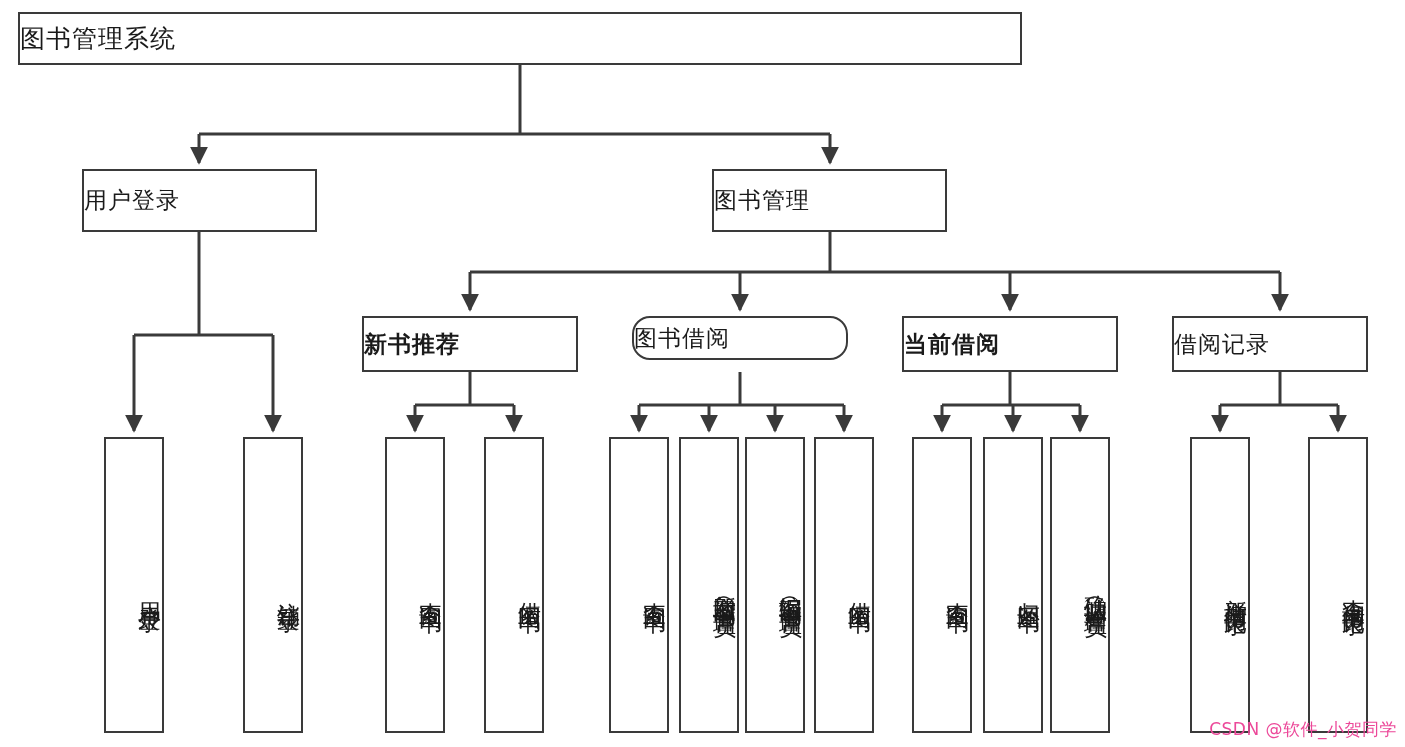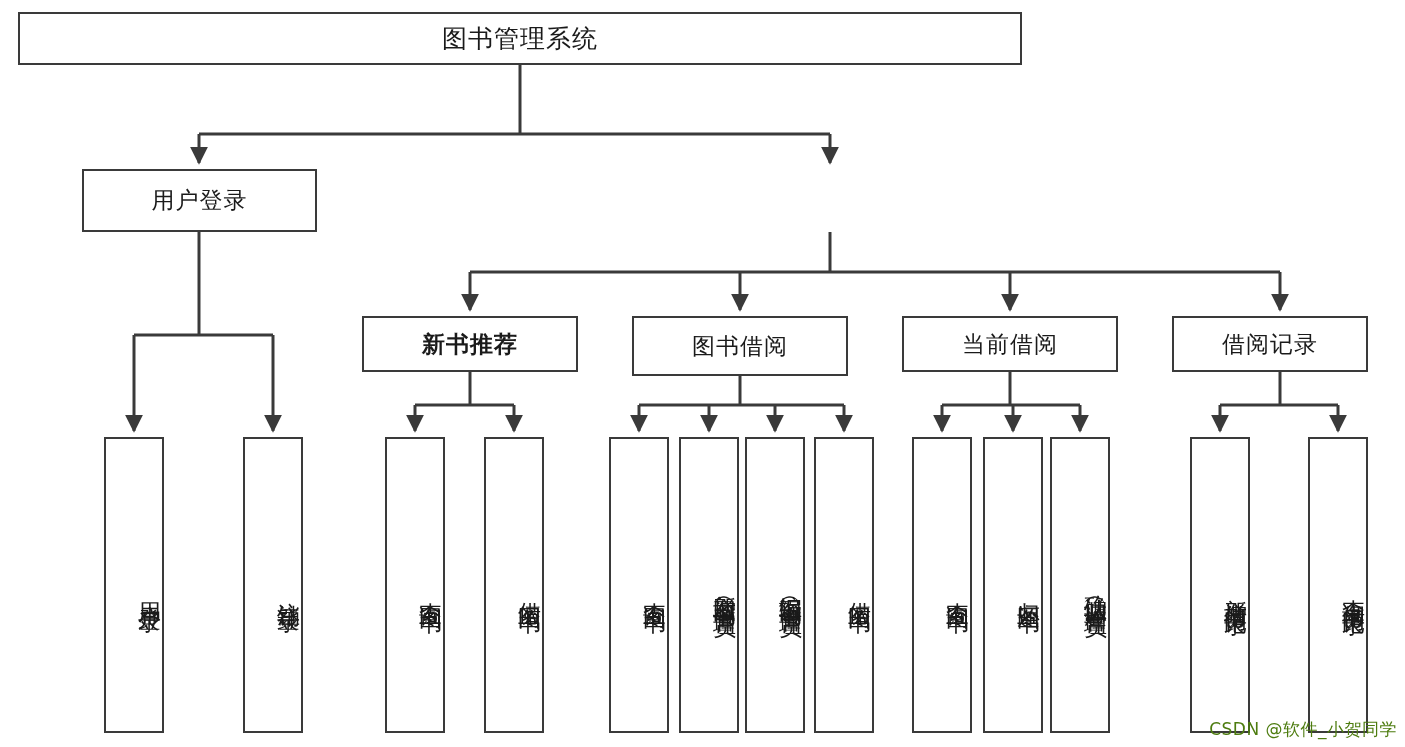--- a/index.html
+++ b/index.html
@@ -25,21 +25,20 @@
     height: 747px;
     pointer-events: none;
   }
   .node {
     position: absolute;
     box-sizing: border-box;
     border: 2px solid #3a3a3a;
     background: #ffffff;
     display: flex;
     align-items: center;
-    justify-content: center;
     color: #1a1a1a;
   }
   .node.horiz {
     font-size: 23px;
     letter-spacing: 1px;
   }
   .node.vert {
     writing-mode: vertical-rl;
     text-orientation: upright;
     font-size: 23px;
@@ -55,21 +54,21 @@
     white-space: nowrap;
   }
   .node.root {
     font-size: 25px;
   }
   .watermark {
     position: absolute;
     right: 8px;
     bottom: 6px;
     font-size: 17px;
-    color: #4d7c0f;
+    color: #ec4899;
     letter-spacing: 0.5px;
     white-space: nowrap;
   }
 </style>
 </head>
 <body>
 
 <div id="canvas">
 
   <svg class="wires" viewBox="0 0 1405 747" xmlns="http://www.w3.org/2000/svg">
@@ -122,28 +121,31 @@
     </g>
   </svg>
 
   <div class="node horiz root" style="left:18px; top:12px; width:1004px; height:53px;">
     <span>图书管理系统</span>
   </div>
 
   <div class="node horiz" style="left:82px; top:169px; width:235px; height:63px;">
     <span>用户登录</span>
   </div>
+  <div class="node horiz" style="left:712px; top:169px; width:235px; height:63px;">
+    <span>图书管理</span>
+  </div>
 
   <div class="node horiz" style="left:362px; top:316px; width:216px; height:56px;font-weight:bold;">
     <span>新书推荐</span>
   </div>
-  <div class="node horiz" style="left:632px; top:316px; width:216px; height:60px;">
+  <div class="node horiz" style="left:632px; top:316px; width:216px; height:44px;border-radius:18px;">
     <span>图书借阅</span>
   </div>
-  <div class="node horiz" style="left:902px; top:316px; width:216px; height:56px;">
+  <div class="node horiz" style="left:902px; top:316px; width:216px; height:56px;font-weight:bold;">
     <span>当前借阅</span>
   </div>
   <div class="node horiz" style="left:1172px; top:316px; width:196px; height:56px;">
     <span>借阅记录</span>
   </div>
 
   <div class="node vert" style="left:104px; top:437px; width:60px; height:296px;">
     <span class="vlabel">用户登录</span>
   </div>
   <div class="node vert" style="left:243px; top:437px; width:60px; height:296px;">

